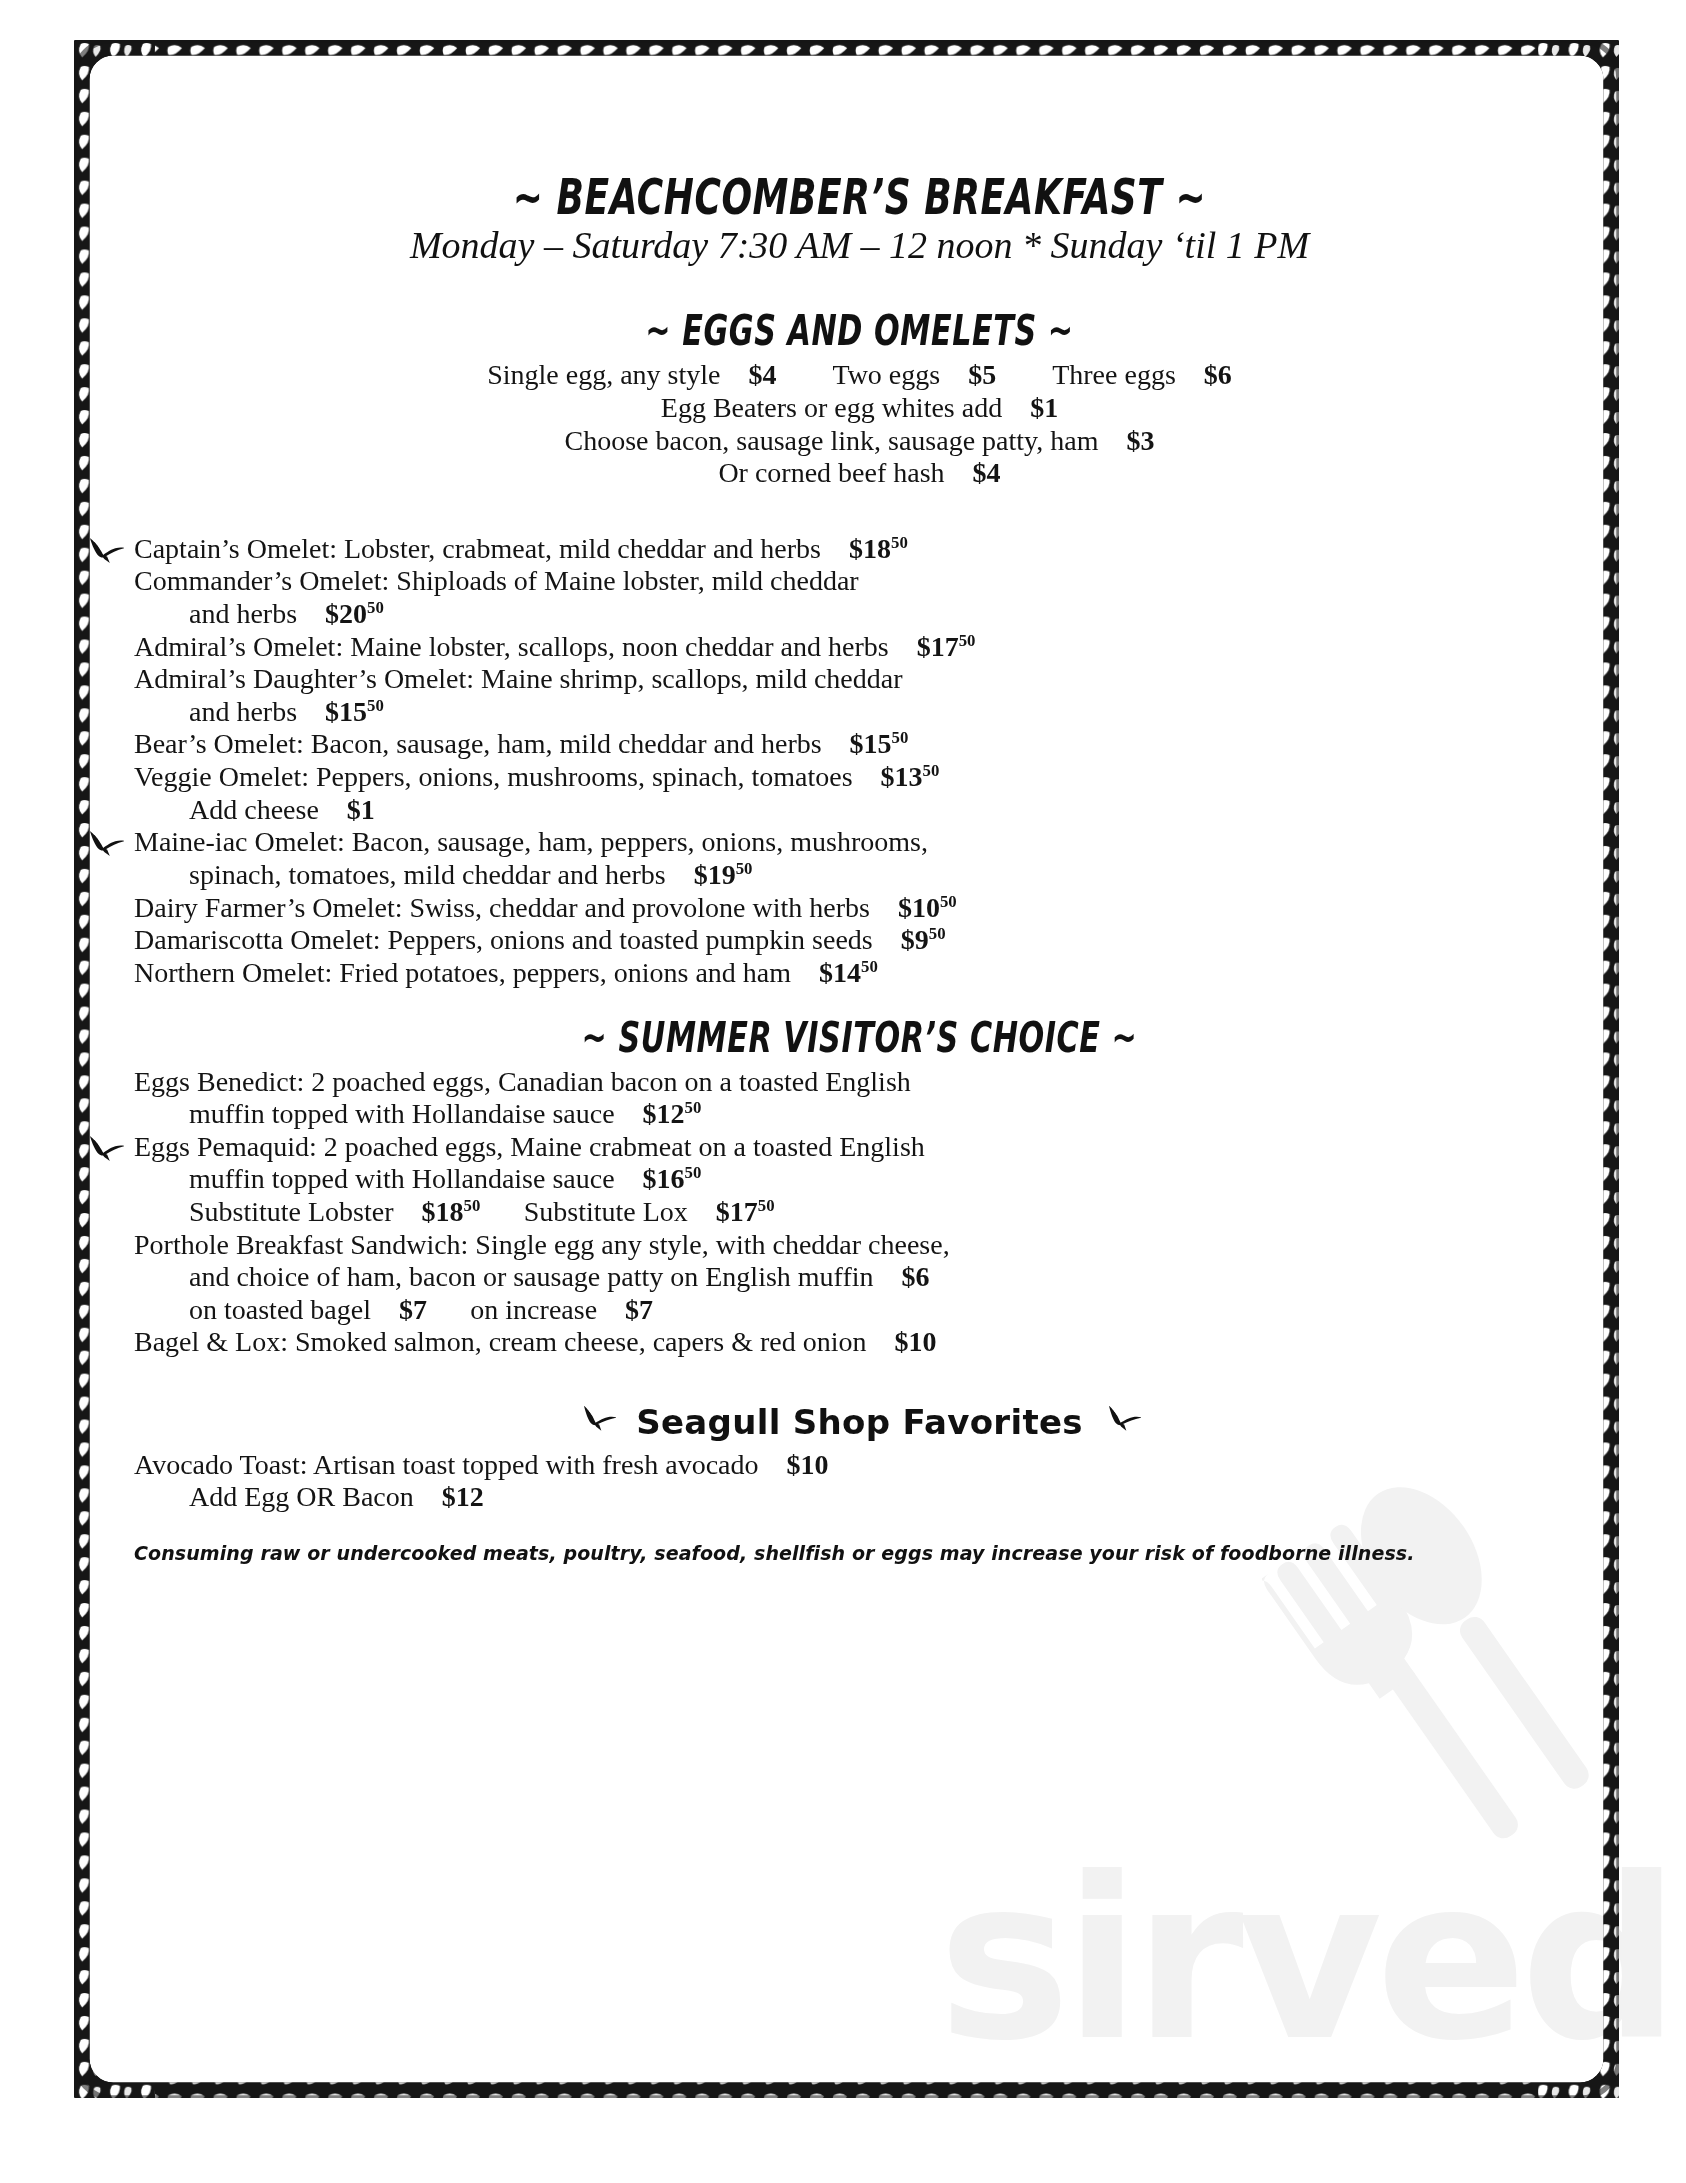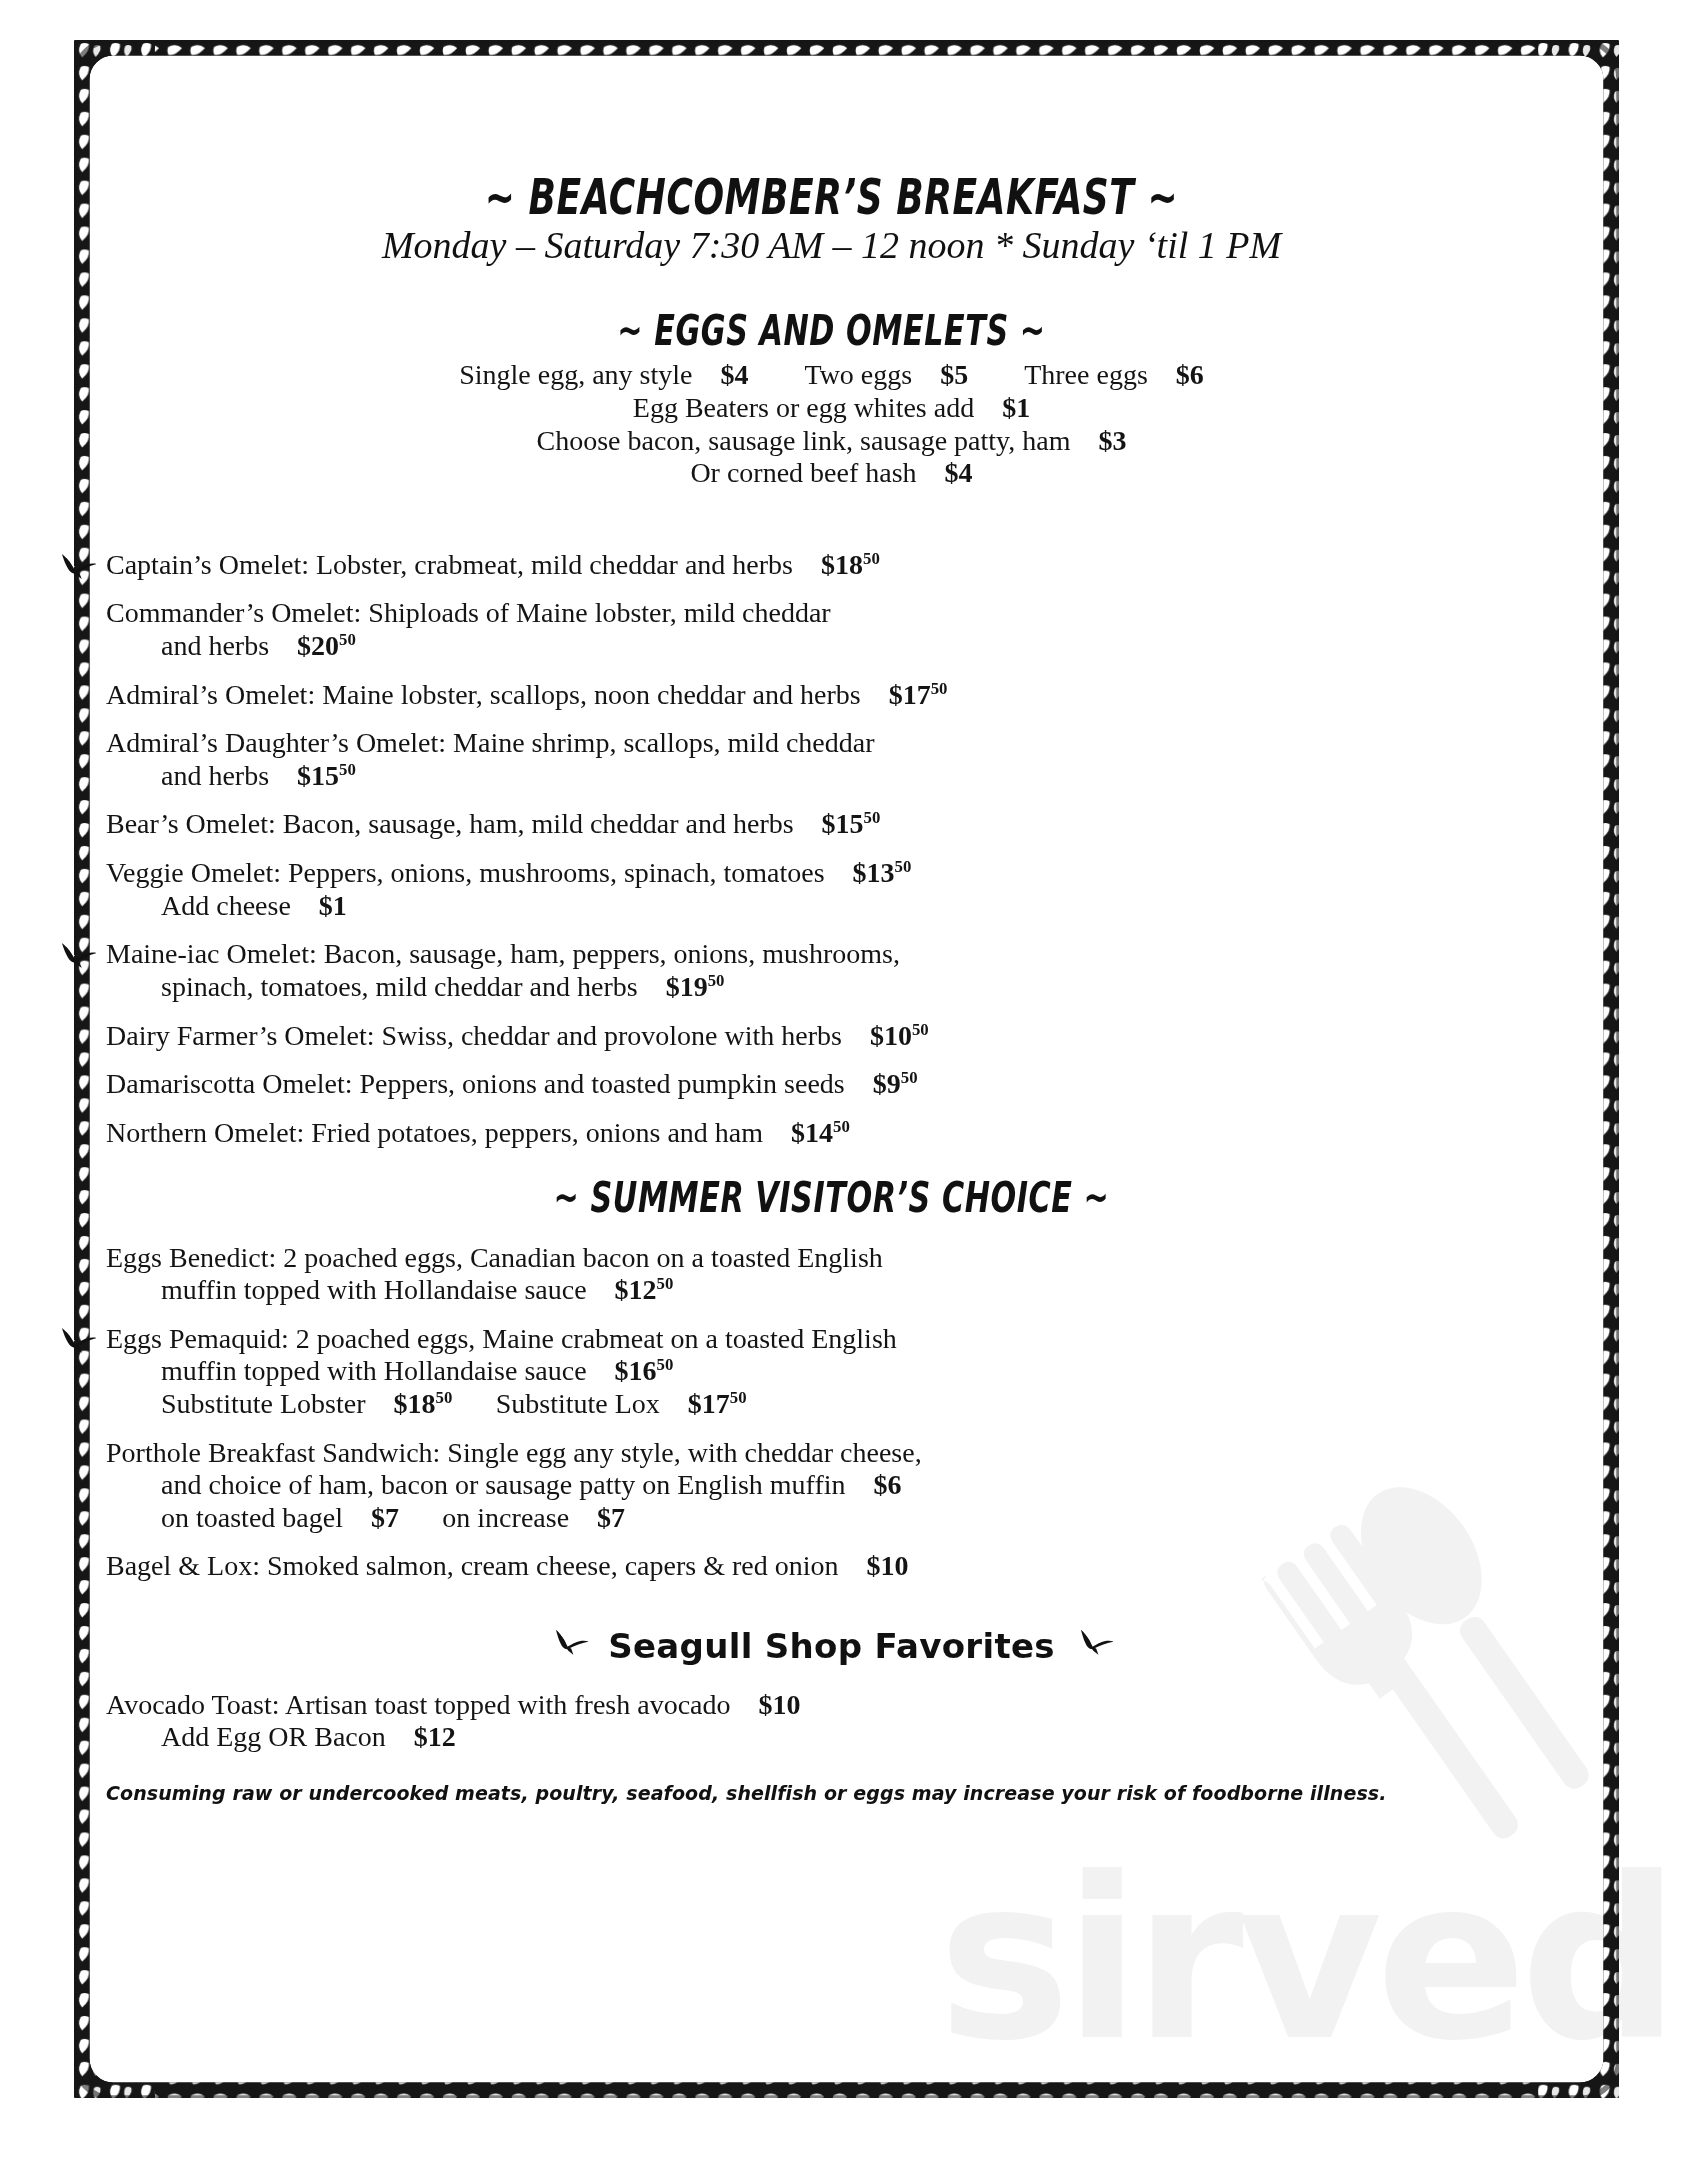--- a/index.html
+++ b/index.html
@@ -50,21 +50,21 @@
   
   #page {
     position:absolute;
     left:0; top:0;
     width:1687px; height:2183px;
     z-index:2;
   }
 
   .content {
     position:absolute;
-    left:106px; top:172px;
+    left:134px; top:172px;
     width:1451px;
   }
 
   
   .display-title {
     text-align:center;
     font-family:"DejaVu Sans", sans-serif;
     font-weight:700;
     font-style:italic;
     font-stretch:condensed;
@@ -118,21 +118,21 @@
   .price sup {
     font-size:0.60em;
     font-weight:700;
     vertical-align:super;
     line-height:0;
   }
   .gap-md { height:28px; }
   .gap-lg { height:43px; }
 
   
-  .item-row { position:relative;margin-top:16px; }
+  .item-row { position:relative; }
   .item-row .row-gull {
     position:absolute;
     left:-49px; top:4px;
   }
 
   .disclaimer {
     font-family:"DejaVu Sans", sans-serif;
     font-weight:700;
     font-style:italic;
     font-size:19px;

